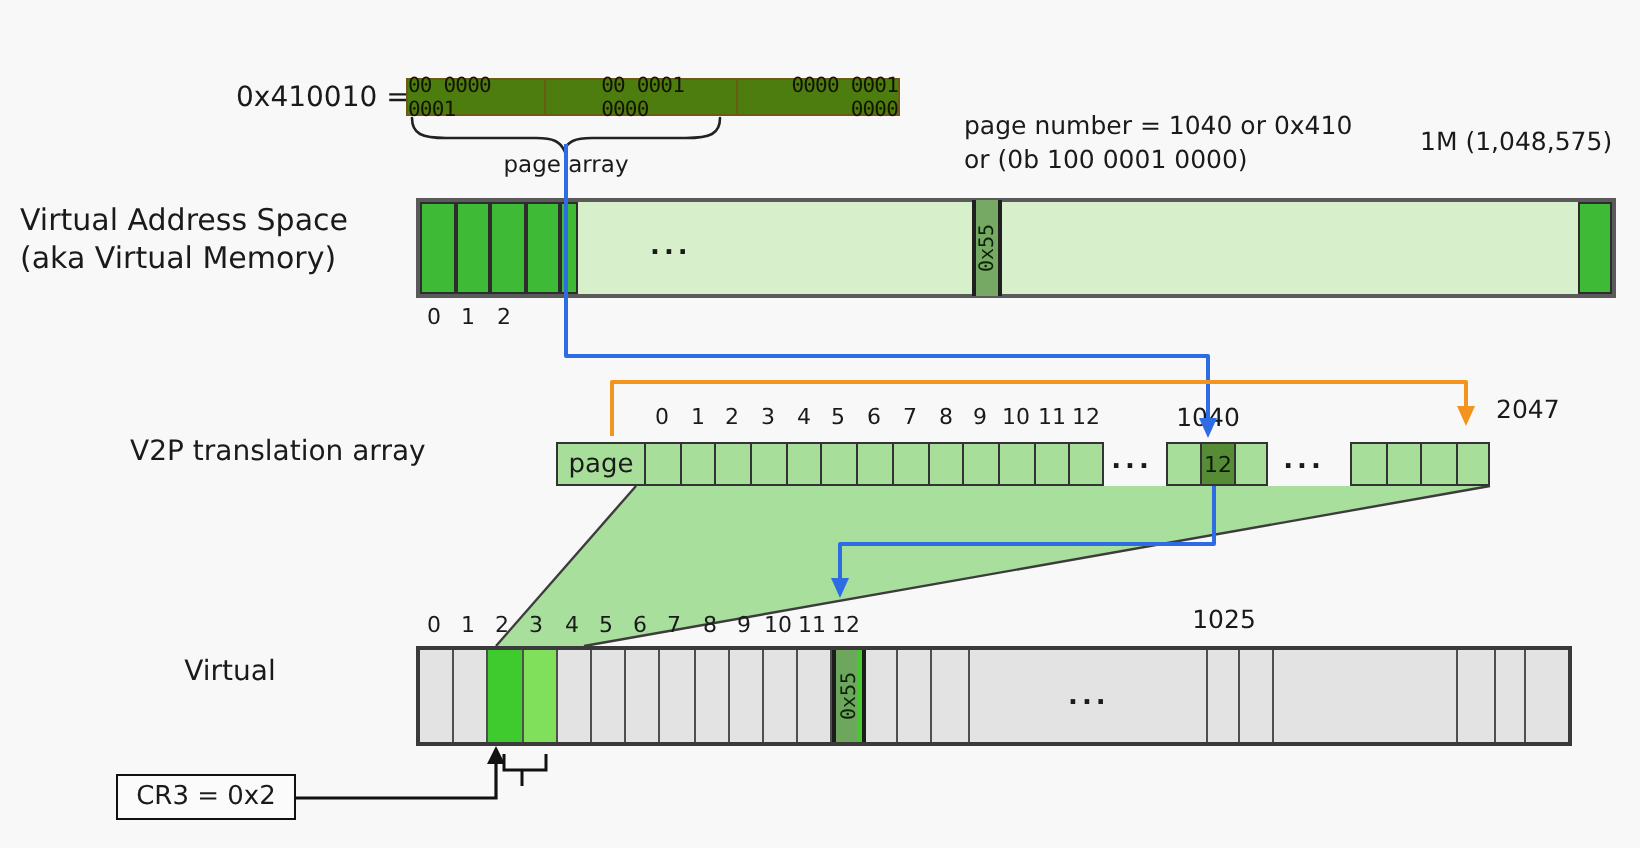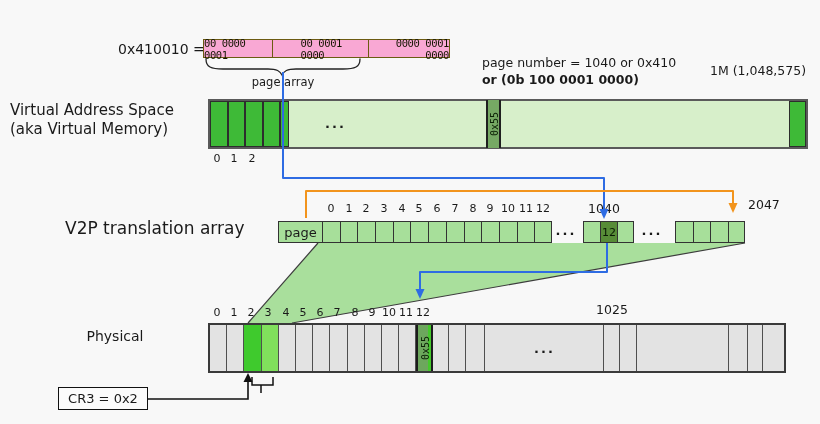--- a/index.html
+++ b/index.html
@@ -4,21 +4,21 @@
 <style>
   html,body{margin:0;padding:0;background:#f8f8f8;}
   #canvas{position:relative;width:820px;height:424px;background:#f8f8f8;overflow:hidden;
           font-family:"DejaVu Sans",sans-serif;color:#1a1a1a;}
   .abs{position:absolute;}
   .lbl{position:absolute;white-space:nowrap;color:#1a1a1a;}
   .ctr{transform:translateX(-50%);}
   svg.layer{position:absolute;left:0;top:0;pointer-events:none;}
   
   #binbox{left:203px;top:39px;width:247px;height:19px;display:flex;box-sizing:border-box;
-          background:#f9a8d4;border:1.5px solid #6c5b12;}
+          background:#4d7c0f;border:1.5px solid #6c5b12;}
   .binseg{box-sizing:border-box;display:flex;align-items:center;justify-content:center;
           font-family:"DejaVu Sans Mono",monospace;font-size:10.5px;letter-spacing:-0.4px;
           color:#141400;border-right:1px solid #6c5b12;}
   .binseg:last-child{border-right:none;}
   
   #vasbar{left:208px;top:99px;width:600px;height:50px;box-sizing:border-box;
           background:#d7efca;border:2px solid #5a5a5a;}
   .vasbright{position:absolute;top:0;bottom:0;background:#3eba37;border:1px solid #2d2d2d;box-sizing:border-box;}
   .pagecell{position:absolute;top:-1px;bottom:-1px;background:#76a964;border-left:2px solid #1f1f1f;border-right:2px solid #1f1f1f;box-sizing:border-box;}
   .rot{position:absolute;left:50%;top:50%;transform:translate(-50%,-50%) rotate(-90deg);
@@ -59,21 +59,21 @@
 
   <div class="abs" id="binbox">
     <div class="binseg" style="width:78px;">00 0000 0001</div>
     <div class="binseg" style="width:78px;margin-left:28px;">00 0001 0000</div>
     <div class="binseg" style="width:91px;text-align:right;">0000 0001 0000</div>
   </div>
 
   <div class="lbl ctr" style="left:283px;top:75px;font-size:11.5px;">page array</div>
 
   <div class="lbl" style="left:482px;top:55px;font-size:12.5px;">page number = 1040 or 0x410</div>
-  <div class="lbl" style="left:482px;top:72px;font-size:12.5px;font-weight:bold;">or (0b 100 0001 0000)</div>
+  <div class="lbl" style="left:482px;top:72px;font-size:12.5px;">or (0b 100 0001 0000)</div>
   <div class="lbl" style="left:710px;top:63px;font-size:12.5px;">1M (1,048,575)</div>
 
   <div class="lbl" style="left:10px;top:120px;font-size:15px;">(aka Virtual Memory)</div>
   <div class="lbl" style="left:10px;top:101px;font-size:15px;">Virtual Address Space</div>
 
   <div class="abs" id="vasbar">
     <div class="vasbright" style="left:0;width:17.5px;"></div>
     <div class="vasbright" style="left:17.5px;width:17.5px;"></div>
     <div class="vasbright" style="left:35px;width:17.5px;"></div>
     <div class="vasbright" style="left:52.5px;width:17.5px;"></div>
@@ -82,21 +82,21 @@
     <div class="pagecell" style="left:276px;width:15px;">
       <span class="rot">0x55</span>
     </div>
     <div class="vasbright" style="left:579px;width:17px;"></div>
   </div>
 
   <div class="lbl ctr" style="left:217px;top:152px;font-size:11px;">0</div>
   <div class="lbl ctr" style="left:234px;top:152px;font-size:11px;">1</div>
   <div class="lbl ctr" style="left:252px;top:152px;font-size:11px;">2</div>
 
-  <div class="lbl" style="left:65px;top:218px;font-size:17px;">V2P translation array</div>
+  <div class="lbl" style="left:65px;top:218px;font-size:14px;">V2P translation array</div>
 
   <div class="lbl ctr" style="left:331px;top:202px;font-size:11px;">0</div>
   <div class="lbl ctr" style="left:349px;top:202px;font-size:11px;">1</div>
   <div class="lbl ctr" style="left:366px;top:202px;font-size:11px;">2</div>
   <div class="lbl ctr" style="left:384px;top:202px;font-size:11px;">3</div>
   <div class="lbl ctr" style="left:402px;top:202px;font-size:11px;">4</div>
   <div class="lbl ctr" style="left:419px;top:202px;font-size:11px;">5</div>
   <div class="lbl ctr" style="left:437px;top:202px;font-size:11px;">6</div>
   <div class="lbl ctr" style="left:455px;top:202px;font-size:11px;">7</div>
   <div class="lbl ctr" style="left:473px;top:202px;font-size:11px;">8</div>
@@ -135,21 +135,21 @@
   <div class="lbl dots ctr" style="left:652px;top:223px;">...</div>
 
   <div class="v2prow" style="left:675px;width:70px;">
     <div class="vcell" style="width:17.5px;"></div>
     <div class="vcell" style="width:17.5px;"></div>
     <div class="vcell" style="width:17.5px;"></div>
     <div class="vcell" style="width:17.5px;"></div>
   </div>
 
   <div class="lbl" style="left:60px;top:328px;width:110px;text-align:center;font-size:14px;white-space:normal;">
-    <div>Physical</div>
+    <div>Virtual</div>
   </div>
 
   <div class="lbl ctr" style="left:217px;top:306px;font-size:11px;">0</div>
   <div class="lbl ctr" style="left:234px;top:306px;font-size:11px;">1</div>
   <div class="lbl ctr" style="left:251px;top:306px;font-size:11px;">2</div>
   <div class="lbl ctr" style="left:268px;top:306px;font-size:11px;">3</div>
   <div class="lbl ctr" style="left:286px;top:306px;font-size:11px;">4</div>
   <div class="lbl ctr" style="left:303px;top:306px;font-size:11px;">5</div>
   <div class="lbl ctr" style="left:320px;top:306px;font-size:11px;">6</div>
   <div class="lbl ctr" style="left:337px;top:306px;font-size:11px;">7</div>

